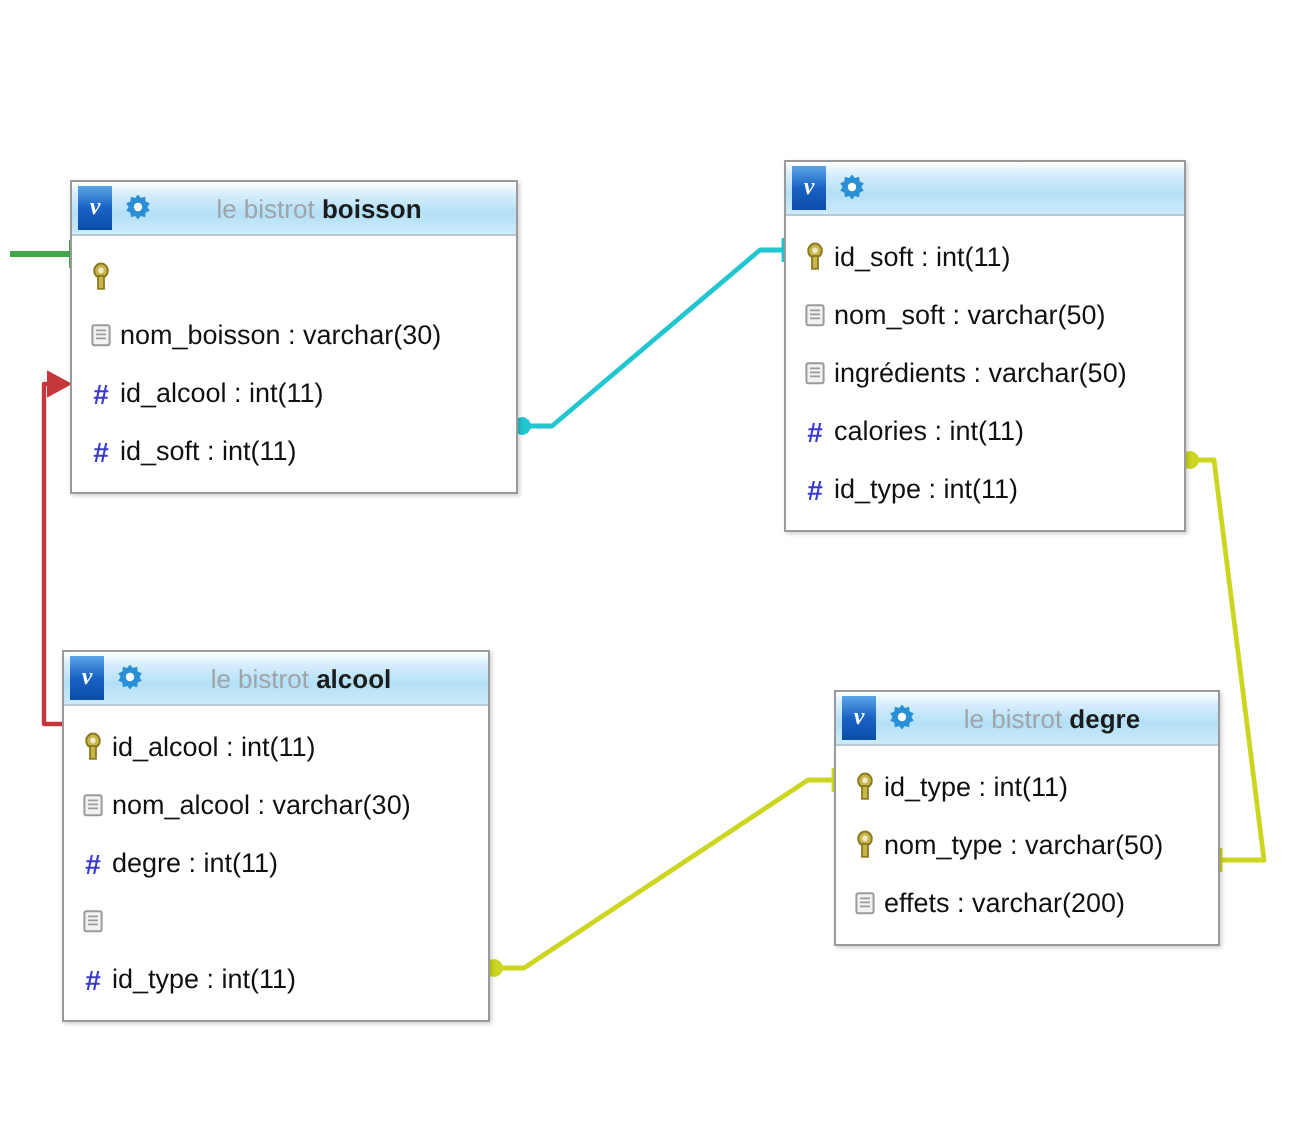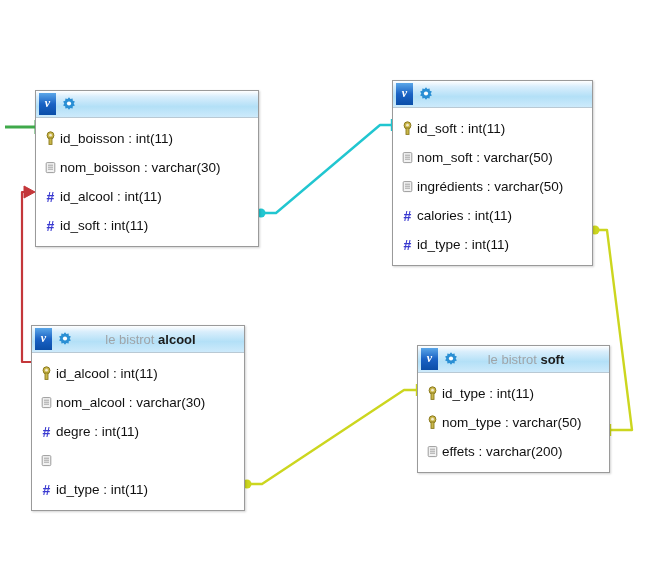--- a/index.html
+++ b/index.html
@@ -144,29 +144,32 @@
     </g>
   </svg>
 
   <div class="entity" style="left:35px; top:90px; width:224px;">
     <div class="entity-header">
       <div class="vbadge">v</div>
       <svg class="gear-ic" viewBox="0 0 16 16">
         <path d="M8 1.2 L9.4 3 L11.6 2.4 L11.8 4.7 L13.9 5.6 L12.7 7.5 L13.9 9.4 L11.8 10.3 L11.6 12.6 L9.4 12 L8 13.8 L6.6 12 L4.4 12.6 L4.2 10.3 L2.1 9.4 L3.3 7.5 L2.1 5.6 L4.2 4.7 L4.4 2.4 L6.6 3 Z" fill="#2a8fd4"></path>
         <circle cx="8" cy="7.5" r="2.1" fill="#ffffff"></circle>
       </svg>
+      <div class="header-title">
+        <span>le bistrot </span>
+        <b>boisson</b>
+      </div>
     </div>
     <div class="fields">
       <div class="field">
         <svg class="fic" viewBox="0 0 13 15">
           <ellipse cx="6.5" cy="4.4" rx="3.4" ry="3.6" fill="#c9b64a" stroke="#8b7a1e" stroke-width="1"></ellipse>
           <rect x="5" y="7" width="3" height="6.4" fill="#c9b64a" stroke="#8b7a1e" stroke-width="0.9"></rect>
           <ellipse cx="6.5" cy="4.2" rx="1.3" ry="1.4" fill="#f2ead0"></ellipse>
         </svg>
-        <span class="ftext">id_boisson : int(11)</span>
       </div>
       <div class="field">
         <svg class="fic" viewBox="0 0 13 15">
           <rect x="2.2" y="2.6" width="8.6" height="10" rx="1" fill="#f2f2f2" stroke="#9b9b9b" stroke-width="1"></rect>
           <path d="M4 5.2 H9 M4 7.2 H9 M4 9.2 H9" stroke="#9b9b9b" stroke-width="0.9"></path>
         </svg>
         <span class="ftext">nom_boisson : varchar(30)</span>
       </div>
       <div class="field">
         <span class="hash">#</span>
@@ -268,21 +271,21 @@
 
   <div class="entity" style="left:417px; top:345px; width:193px;">
     <div class="entity-header">
       <div class="vbadge">v</div>
       <svg class="gear-ic" viewBox="0 0 16 16">
         <path d="M8 1.2 L9.4 3 L11.6 2.4 L11.8 4.7 L13.9 5.6 L12.7 7.5 L13.9 9.4 L11.8 10.3 L11.6 12.6 L9.4 12 L8 13.8 L6.6 12 L4.4 12.6 L4.2 10.3 L2.1 9.4 L3.3 7.5 L2.1 5.6 L4.2 4.7 L4.4 2.4 L6.6 3 Z" fill="#2a8fd4"></path>
         <circle cx="8" cy="7.5" r="2.1" fill="#ffffff"></circle>
       </svg>
       <div class="header-title">
         <span>le bistrot </span>
-        <b>soft</b>
+        <b>degre</b>
       </div>
     </div>
     <div class="fields">
       <div class="field">
         <svg class="fic" viewBox="0 0 13 15">
           <ellipse cx="6.5" cy="4.4" rx="3.4" ry="3.6" fill="#c9b64a" stroke="#8b7a1e" stroke-width="1"></ellipse>
           <rect x="5" y="7" width="3" height="6.4" fill="#c9b64a" stroke="#8b7a1e" stroke-width="0.9"></rect>
           <ellipse cx="6.5" cy="4.2" rx="1.3" ry="1.4" fill="#f2ead0"></ellipse>
         </svg>
         <span class="ftext">id_type : int(11)</span>

